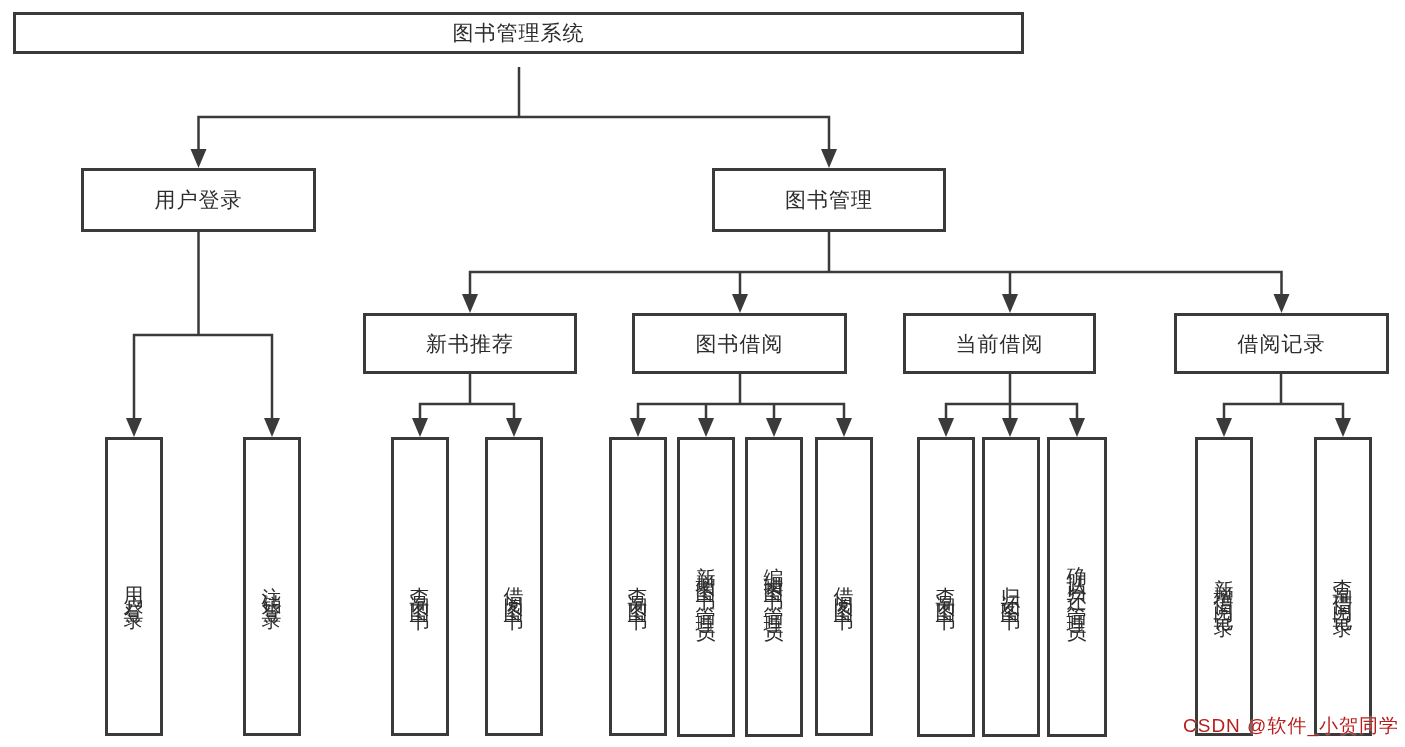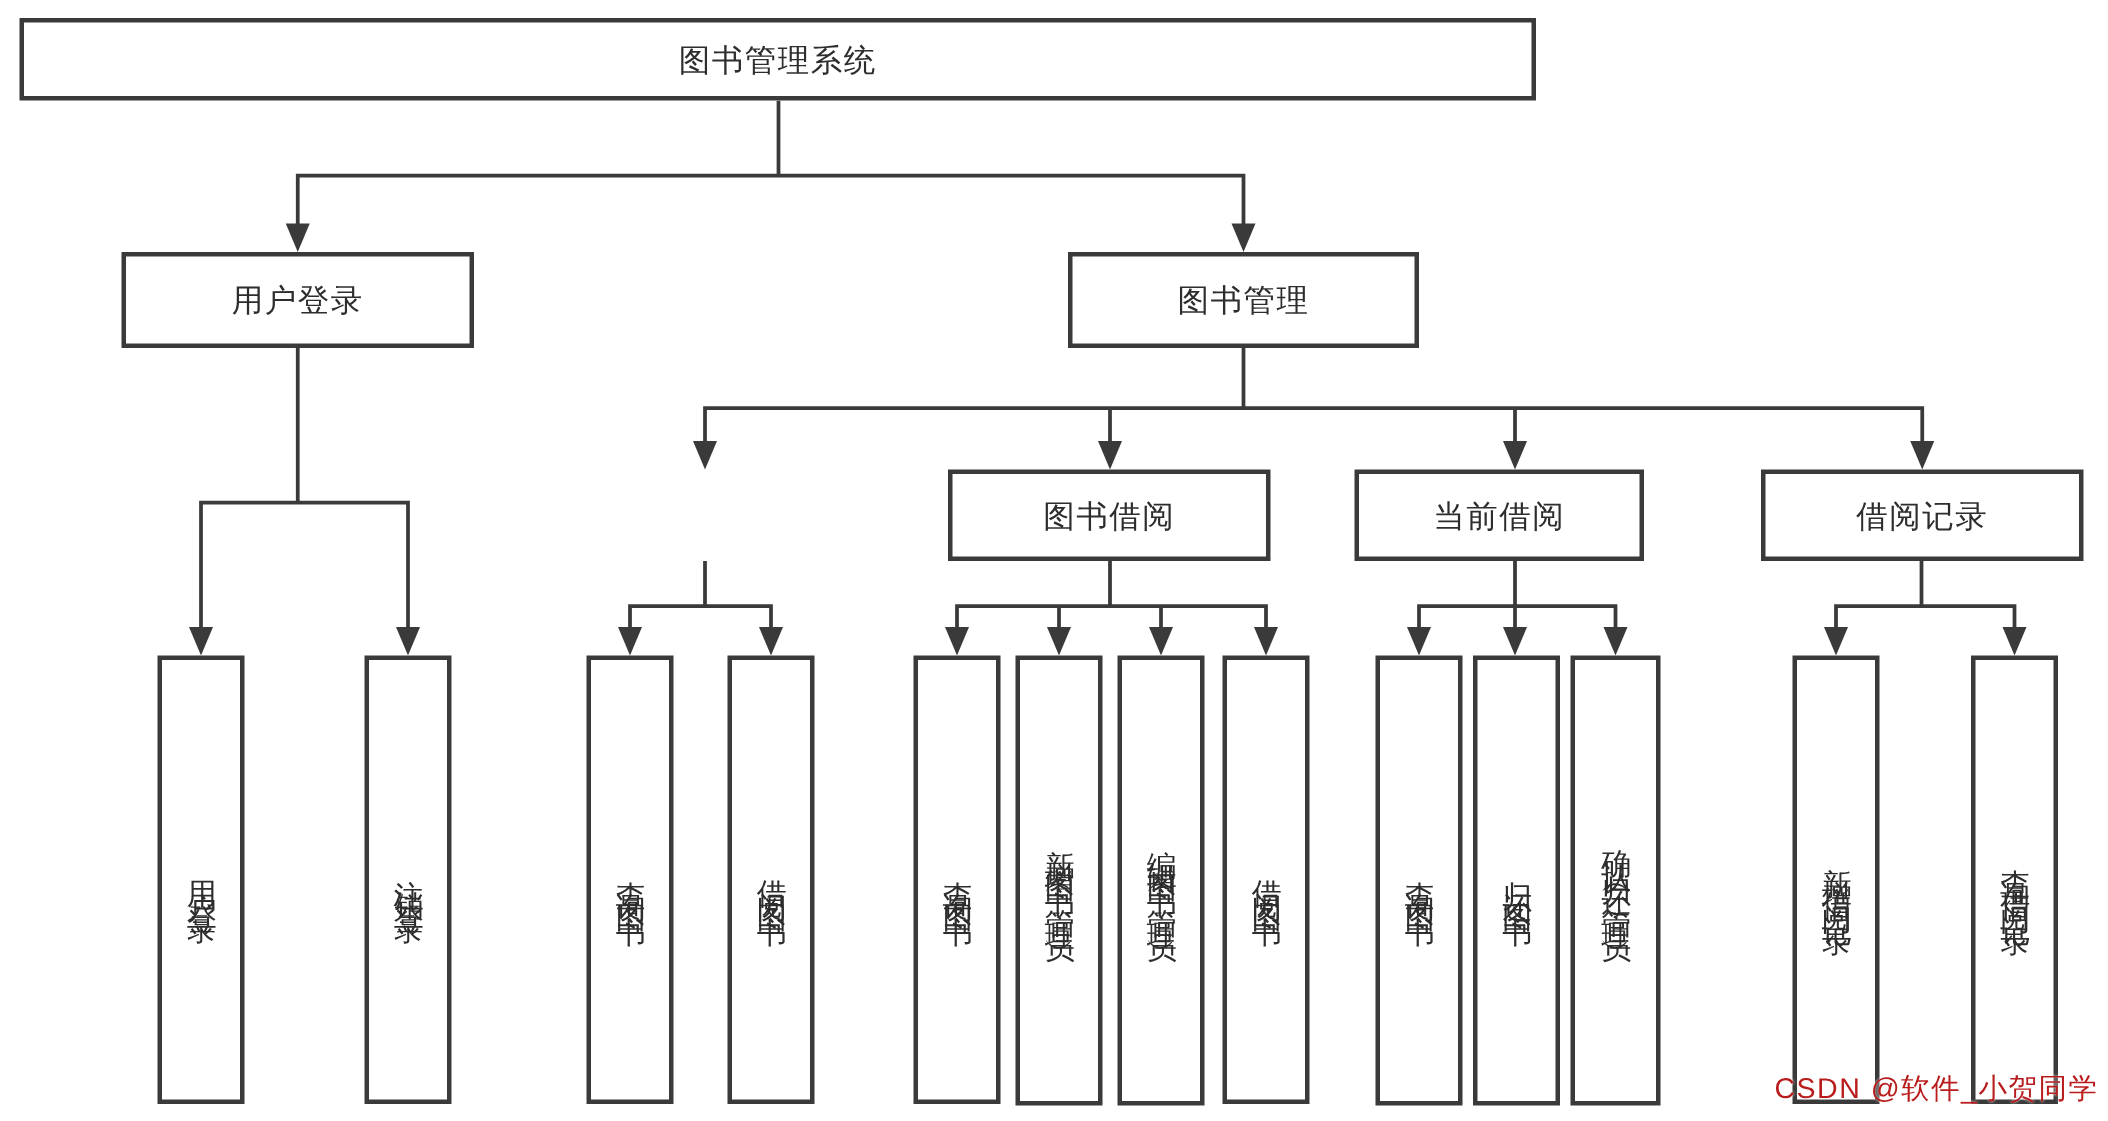--- a/index.html
+++ b/index.html
@@ -80,25 +80,26 @@
       <polygon fill="#3a3a3a" stroke="none" points="1002,418 1018,418 1010,437"></polygon>
       <polygon fill="#3a3a3a" stroke="none" points="1069,418 1085,418 1077,437"></polygon>
     </g>
     <g stroke="#3a3a3a" stroke-width="2.5" fill="none">
       <path d="M1281,374 V404 M1224,420 V404 H1343 V420"></path>
       <polygon fill="#3a3a3a" stroke="none" points="1216,418 1232,418 1224,437"></polygon>
       <polygon fill="#3a3a3a" stroke="none" points="1335,418 1351,418 1343,437"></polygon>
     </g>
   </svg>
 
-  <div class="box hbox" style="left:13px; top:12px; width:1011px; height:55px;">图书管理系统</div>
+  <div class="box hbox" style="left:13px; top:12px; width:1011px; height:42px;">图书管理系统</div>
 
   <div class="box hbox" style="left:81px; top:168px; width:235px; height:64px;">用户登录</div>
   <div class="box hbox" style="left:712px; top:168px; width:234px; height:64px;">图书管理</div>
 
+  <div class="box hbox" style="left:363px; top:313px; width:214px; height:61px;">新书推荐</div>
   <div class="box hbox" style="left:632px; top:313px; width:215px; height:61px;text-align:center;">图书借阅</div>
   <div class="box hbox" style="left:903px; top:313px; width:193px; height:61px;">当前借阅</div>
   <div class="box hbox" style="left:1174px; top:313px; width:215px; height:61px;">借阅记录</div>
 
   <div class="box vbox" style="left:105px; top:437px; width:58px; height:299px;">用户登录</div>
   <div class="box vbox" style="left:243px; top:437px; width:58px; height:299px;">注销登录</div>
 
   <div class="box vbox" style="left:391px; top:437px; width:58px; height:299px;">查询图书</div>
   <div class="box vbox" style="left:485px; top:437px; width:58px; height:299px;">借阅图书</div>
 

